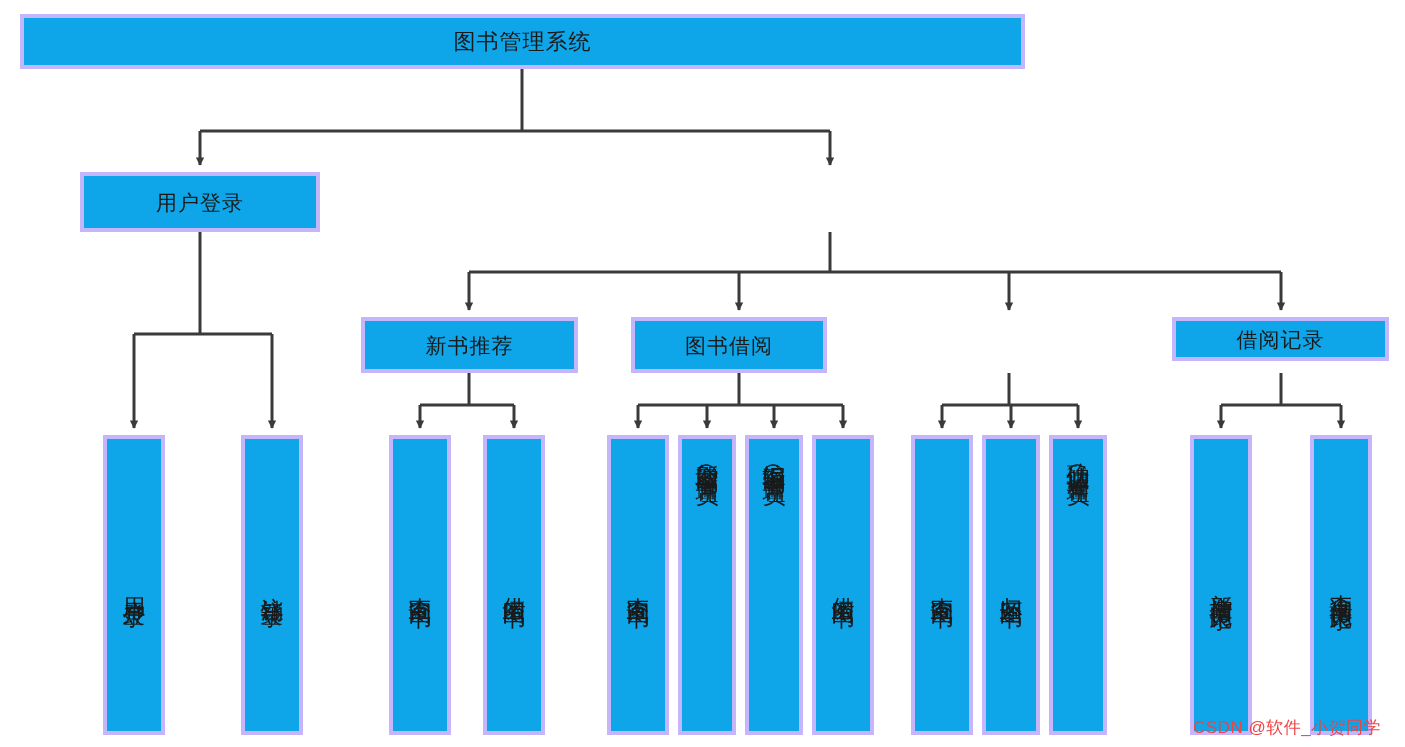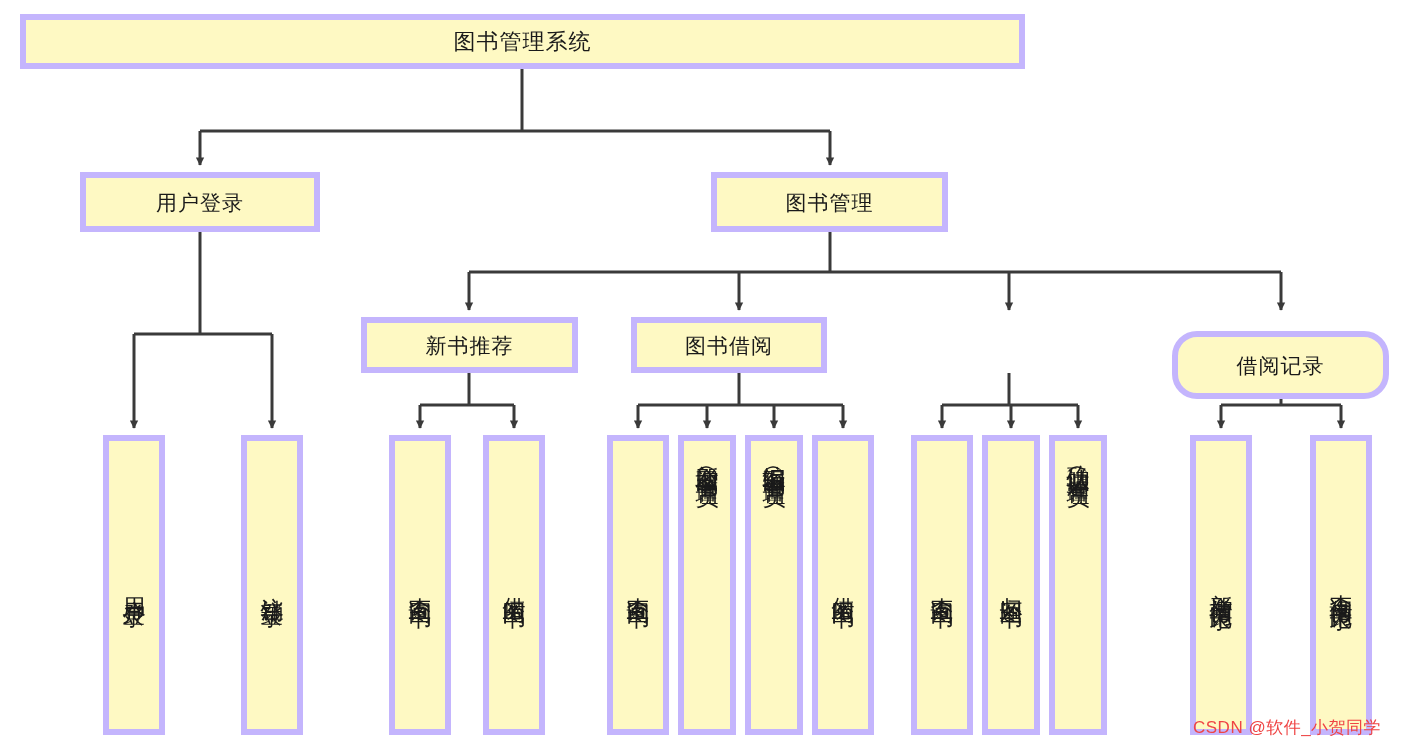--- a/index.html
+++ b/index.html
@@ -19,22 +19,22 @@
   #wires{
     position:absolute;
     left:0; top:0;
     width:1405px; height:747px;
     pointer-events:none;
   }
   
   .node{
     position:absolute;
     box-sizing:border-box;
-    background:#fef9c3;
-    border:6px solid #c4b5fd;
+    background:#0ea5e9;
+    border:4px solid #c4b5fd;
     display:flex;
     align-items:center;
     justify-content:center;
     z-index:2;
   }
   .node .label{
     display:block;
     white-space:nowrap;
     letter-spacing:1px;
   }
@@ -128,31 +128,28 @@
     </g>
   </svg>
 
   <div class="node horiz root" id="node-root" style="left: 20px; top: 14px; width: 1005px; height: 55px;">
     <span class="label">图书管理系统</span>
   </div>
 
   <div class="node horiz" id="node-l2-0" style="left: 80px; top: 172px; width: 240px; height: 60px;">
     <span class="label">用户登录</span>
   </div>
-  <div class="node horiz" id="node-l2-1" style="left: 711px; top: 172px; width: 237px; height: 60px;">
-    <span class="label">图书管理</span>
-  </div>
 
   <div class="node horiz" id="node-l3-0" style="left: 361px; top: 317px; width: 217px; height: 56px;">
     <span class="label">新书推荐</span>
   </div>
   <div class="node horiz" id="node-l3-1" style="left: 631px; top: 317px; width: 196px; height: 56px;">
     <span class="label">图书借阅</span>
   </div>
-  <div class="node horiz" id="node-l3-3" style="left: 1172px; top: 331px; width: 217px; height: 68px; border-radius: 25px;">
+  <div class="node horiz" id="node-l3-3" style="left: 1172px; top: 317px; width: 217px; height: 44px;">
     <span class="label">借阅记录</span>
   </div>
 
   <div class="node leaf centered" id="node-leaf-0" style="left: 103px; top: 435px; width: 62px; height: 300px;">
     <span class="label">用户登录</span>
   </div>
   <div class="node leaf centered" id="node-leaf-1" style="left: 241px; top: 435px; width: 62px; height: 300px;">
     <span class="label">注销登录</span>
   </div>
   <div class="node leaf centered" id="node-leaf-2" style="left: 389px; top: 435px; width: 62px; height: 300px;">

